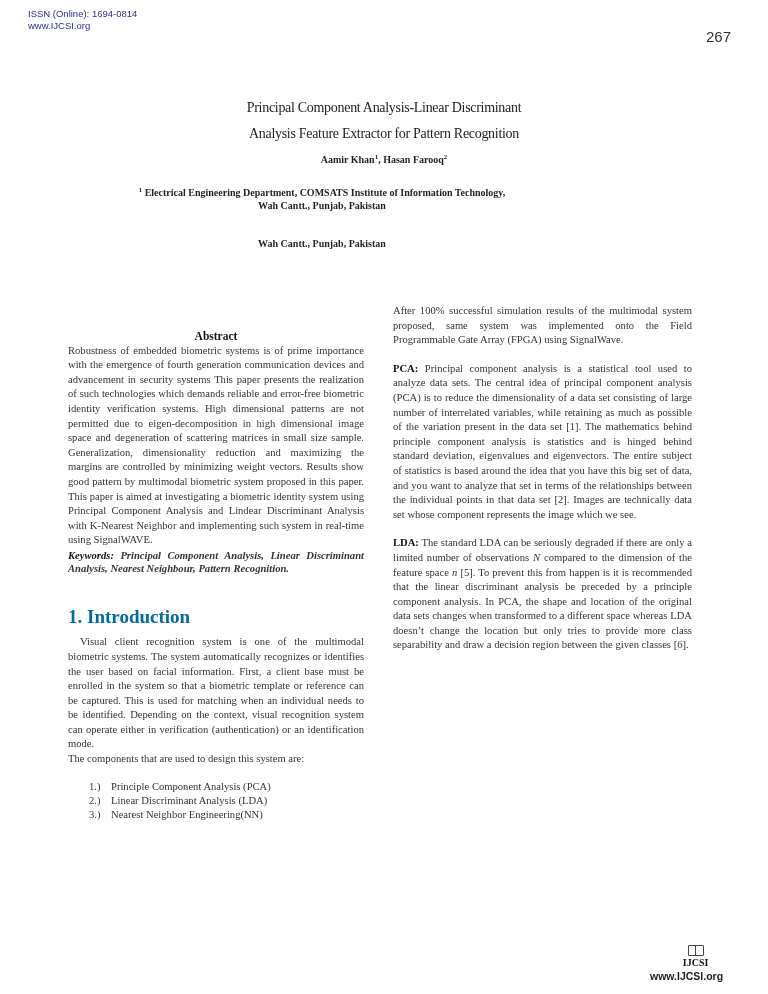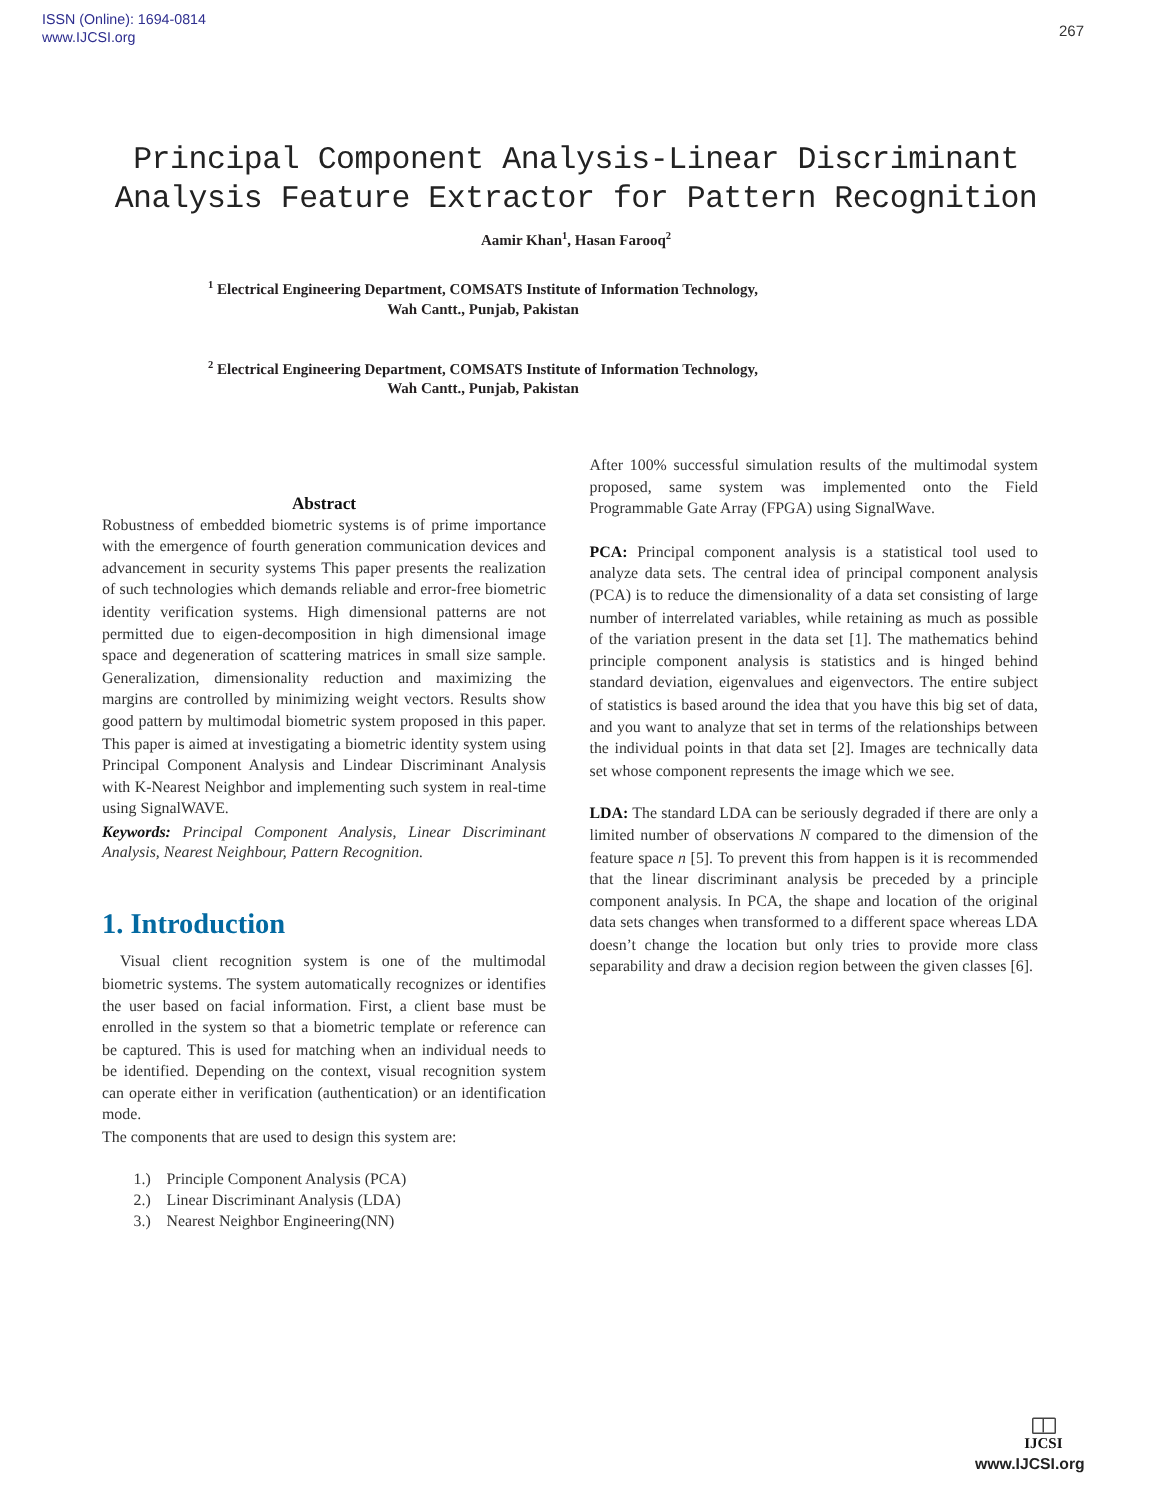--- a/index.html
+++ b/index.html
@@ -1,27 +1,27 @@
 <!DOCTYPE html>
 <html><head>
 <meta charset="utf-8">
 <style>
   html, body { margin: 0; padding: 0; background: #ffffff; }
   body { width: 768px; height: 994px; position: relative; overflow: hidden; font-family: "Liberation Serif", serif; color: #231f20; }
   .hdr { position: absolute; left: 28px; top: 8px; font-family: "Liberation Sans", sans-serif; font-size: 9.5px; line-height: 12px; color: #2e2e8f; }
-  .pageno { position: absolute; right: 306px; top: 16px; font-family: "Liberation Sans", sans-serif; font-size: 10px; color: #333; }
-  .title { position: absolute; left: 0; width: 768px; top: 95px; text-align: center; font-family: Liberation Mono, monospace; font-size: 21px; line-height: 26px; color: #222; letter-spacing: -0.3px; }
+  .pageno { position: absolute; right: 306px; top: 28px; font-family: "Liberation Sans", sans-serif; font-size: 15px; color: #333; }
+  .title { position: absolute; left: 0; width: 768px; top: 95px; text-align: center; font-family: Liberation Serif, serif; font-size: 14px; line-height: 26px; color: #222; letter-spacing: -0.3px; }
   .authors { position: absolute; left: 0; width: 768px; top: 153px; text-align: center; font-weight: bold; font-size: 10px; }
   .affil { position: absolute; left: 0; width: 644px; text-align: center; font-weight: bold; font-size: 10px; line-height: 13px; }
   .affil sup { font-size: 7px; }
   .col { position: absolute; font-size: 10.6px; line-height: 14.6px; text-align: justify; color: #333; }
   .col p { margin: 0; }
   .abs-head { text-align: center; font-weight: bold; font-size: 11.5px; color: #111; margin-bottom: 0; }
   .kw-label { font-weight: bold; font-style: italic; color: #111; }
-  .kw { font-style: italic; }
+  .kw { font-style: italic; font-weight: bold; }
   .sec-head { font-weight: bold; font-size: 19px; color: #0369a1; margin: 0; }
   .indent { text-indent: 12px; }
   ol { margin: 0; padding: 0; list-style: none; }
   ol li { display: flex; font-size: 10.6px; line-height: 14px; }
   ol li .n { width: 22px; }
   .bold { font-weight: bold; color: #111; }
   .logo { position: absolute; left: 668px; top: 945px; text-align: center; font-family: "Liberation Serif", serif; }
   .logo .book { display: block; margin: 0 auto; width: 14px; height: 9px; border: 1px solid #444; border-radius: 1px; position: relative; }
   .logo .book::after { content: ""; position: absolute; left: 6px; top: 0; width: 1px; height: 9px; background: #444; }
   .logo .brand { font-weight: bold; font-size: 10px; color: #111; line-height: 14px; }
@@ -44,21 +44,20 @@
 <div class="authors">
   <span>Aamir Khan</span><sup style="font-size:7px">1</sup><span>, </span><span>Hasan Farooq</span><sup style="font-size:7px">2</sup>
 </div>
 
 <div class="affil" style="top:184px;">
   <div><sup>1</sup> <span>Electrical Engineering Department, COMSATS Institute of Information Technology,</span></div>
   <div>Wah Cantt., Punjab, Pakistan</div>
 </div>
 
 <div class="affil" style="top:237px;">
-  <div><sup>2</sup> <span>Electrical Engineering Department, COMSATS Institute of Information Technology,</span></div>
   <div>Wah Cantt., Punjab, Pakistan</div>
 </div>
 
 <div class="col" style="left:68px; top:329px; width:296px;">
   <div class="abs-head">Abstract</div>
   <p>Robustness of embedded biometric systems is of prime importance with the emergence of fourth generation communication devices and advancement in security systems This paper presents the realization of such technologies which demands reliable and error-free biometric identity verification systems. High dimensional patterns are not permitted due to eigen-decomposition in high dimensional image space and degeneration of scattering matrices in small size sample. Generalization, dimensionality reduction and maximizing the margins are controlled by minimizing weight vectors. Results show good pattern by multimodal biometric system proposed in this paper. This paper is aimed at investigating a biometric identity system using Principal Component Analysis and Lindear Discriminant Analysis with K-Nearest Neighbor and implementing such system in real-time using SignalWAVE.</p>
   <p style="margin-top:1px; line-height:13.4px;"><span class="kw-label">Keywords:</span> <span class="kw">Principal Component Analysis, Linear Discriminant Analysis, Nearest Neighbour, Pattern Recognition.</span></p>
 
   <div style="height:34px"></div>
   <div class="sec-head">1. Introduction</div>

